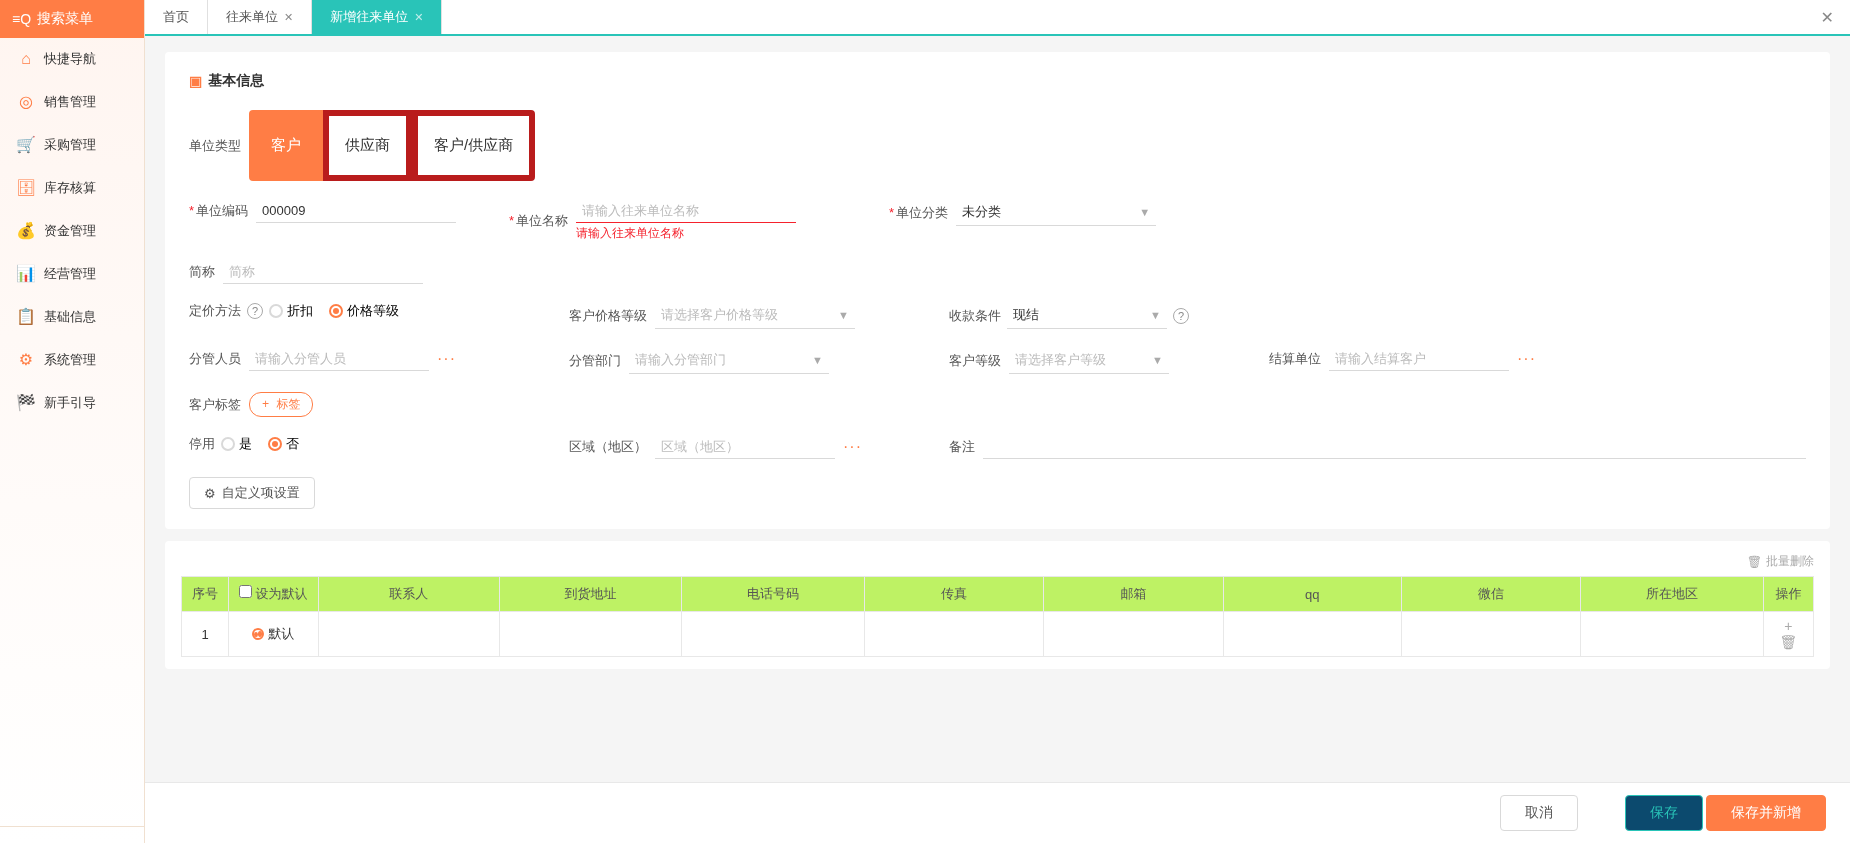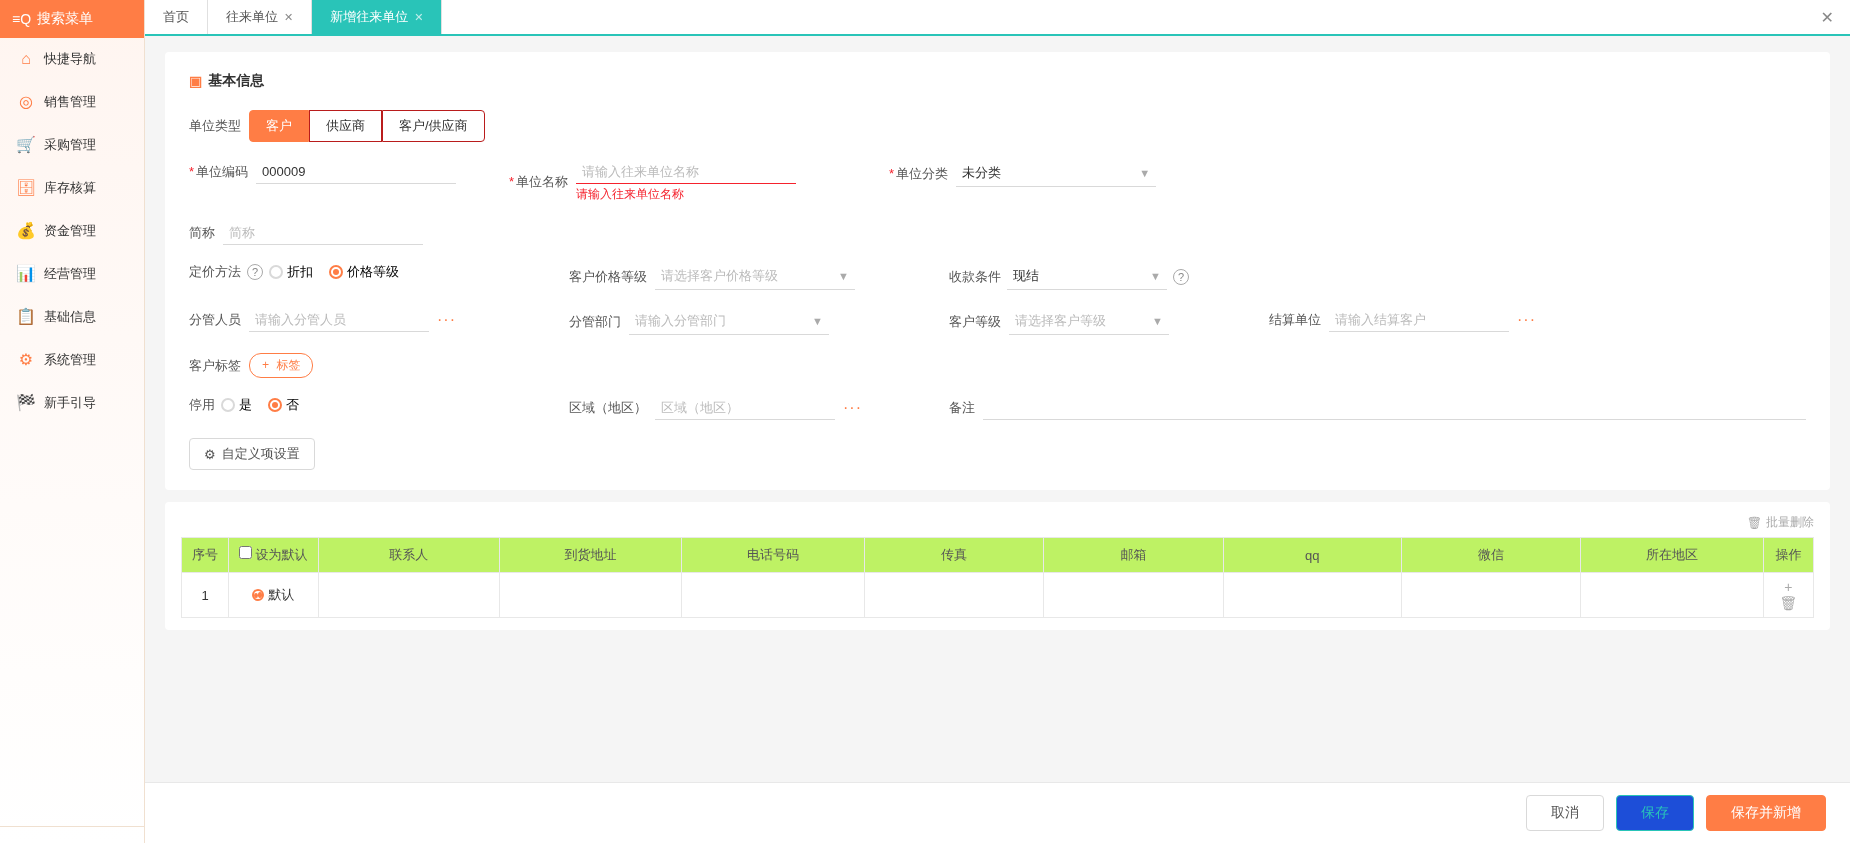--- a/index.html
+++ b/index.html
@@ -157,24 +157,24 @@
     }
     .form-select .placeholder { color: #bbb; }
     .form-select .arrow { color: #aaa; font-size: 11px; margin-left: 4px; }
 
     
     .unit-type-group {
       display: flex;
       gap: 0;
     }
     .unit-type-btn {
-      padding: 6px 16px;
-      border: 1px solid #b91c1c;
-      cursor: pointer;
-      font-size: 13px;
+      padding: 20px 16px;
+      border: 6px solid #b91c1c;
+      cursor: pointer;
+      font-size: 15px;
       background: #fff;
       color: #333;
     }
     .unit-type-btn:first-child { border-radius: 4px 0 0 4px; }
     .unit-type-btn:last-child { border-radius: 0 4px 4px 0; }
     .unit-type-btn.active { background: #ff7d45; color: white; border-color: #ff7d45; }
 
     
     .radio-group { display: flex; align-items: center; gap: 16px; }
     .radio-item { display: flex; align-items: center; gap: 4px; cursor: pointer; }
@@ -269,40 +269,41 @@
       color: #333;
     }
     .table-op-btn { cursor: pointer; color: #aaa; font-size: 14px; }
 
     
     .footer {
       background: #fff;
       padding: 12px 24px;
       display: flex;
       justify-content: flex-end;
-      gap: 12px;
+      gap: 3px;
       border-top: 1px solid #e8e8e8;
       flex-shrink: 0;
     }
     .btn {
       padding: 8px 24px;
       border-radius: 4px;
       font-size: 14px;
       cursor: pointer;
       border: none;
     }
     .btn-default {
       background: #fff;
       border: 1px solid #d9d9d9;
       color: #555;
     }
     .btn-primary {
-      background: #1d4ed8;
+      background: #0c4a6e;
       border: 1px solid #29c4b8;
       color: #29c4b8;
+      margin-left: 44px;
     }
     .btn-orange {
       background: #ff7d45;
       color: white;
       border: 1px solid #ff7d45;
     }
 
     
     ::-webkit-scrollbar { width: 6px; }
     ::-webkit-scrollbar-thumb { background: #ccc; border-radius: 3px; }

